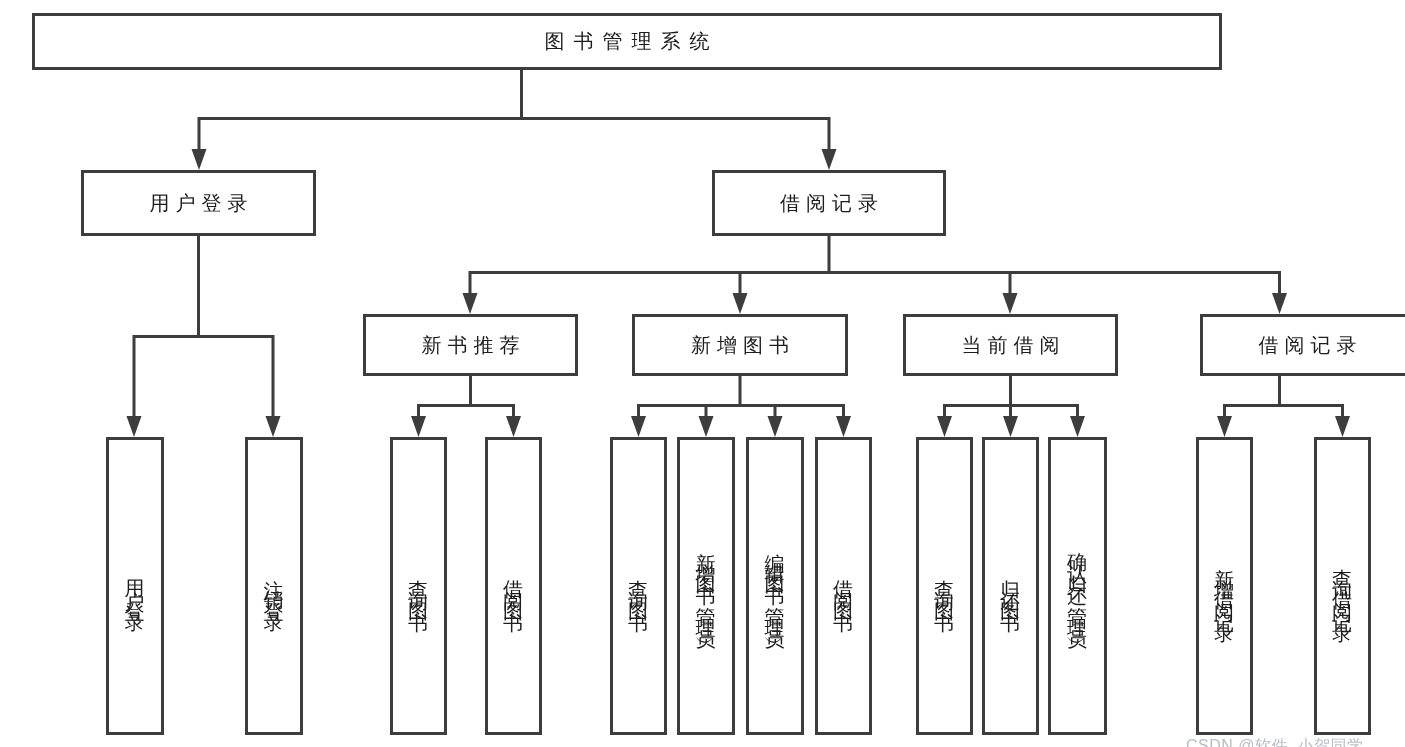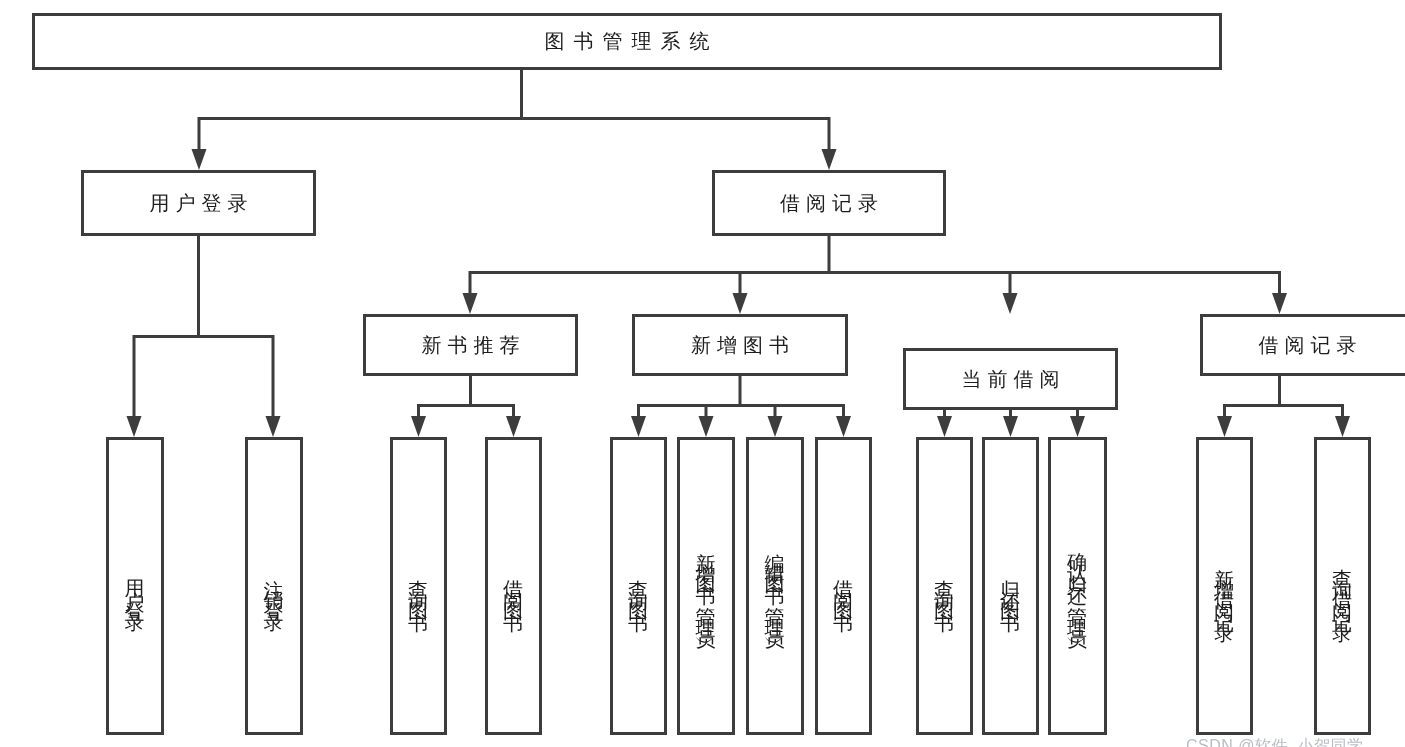--- a/index.html
+++ b/index.html
@@ -19,21 +19,21 @@
   }
   
   .n-root { left:32px; top:13px; width:1190px; height:57px; }
   
   .n-user-login { left:81px;  top:170px; width:235px; height:66px; }
   .n-book-mgmt  { left:712px; top:170px; width:234px; height:66px; }
   
   .lvl3 { top:314px; height:62px; }
   .n-new-book-rec   { left:363px;  width:215px; }
   .n-book-borrow    { left:632px;  width:216px; }
-  .n-current-borrow { left:903px;  width:215px;margin-top:34px; }
+  .n-current-borrow { left:903px;  width:215px; }
   .n-borrow-records { left:1172px; width:215px;margin-left:28px; }
   
   .leaf { top:437px; height:298px; }
   .n-leaf-user-login { left:106px;  width:58px; }
   .n-leaf-logout     { left:245px;  width:58px; }
   .n-nb-query  { left:390px; width:57px; }
   .n-nb-borrow { left:485px; width:57px; }
   .n-bb-query  { left:610px; width:57px; }
   .n-bb-add    { left:677px; width:58px; }
   .n-bb-edit   { left:746px; width:58px; }

